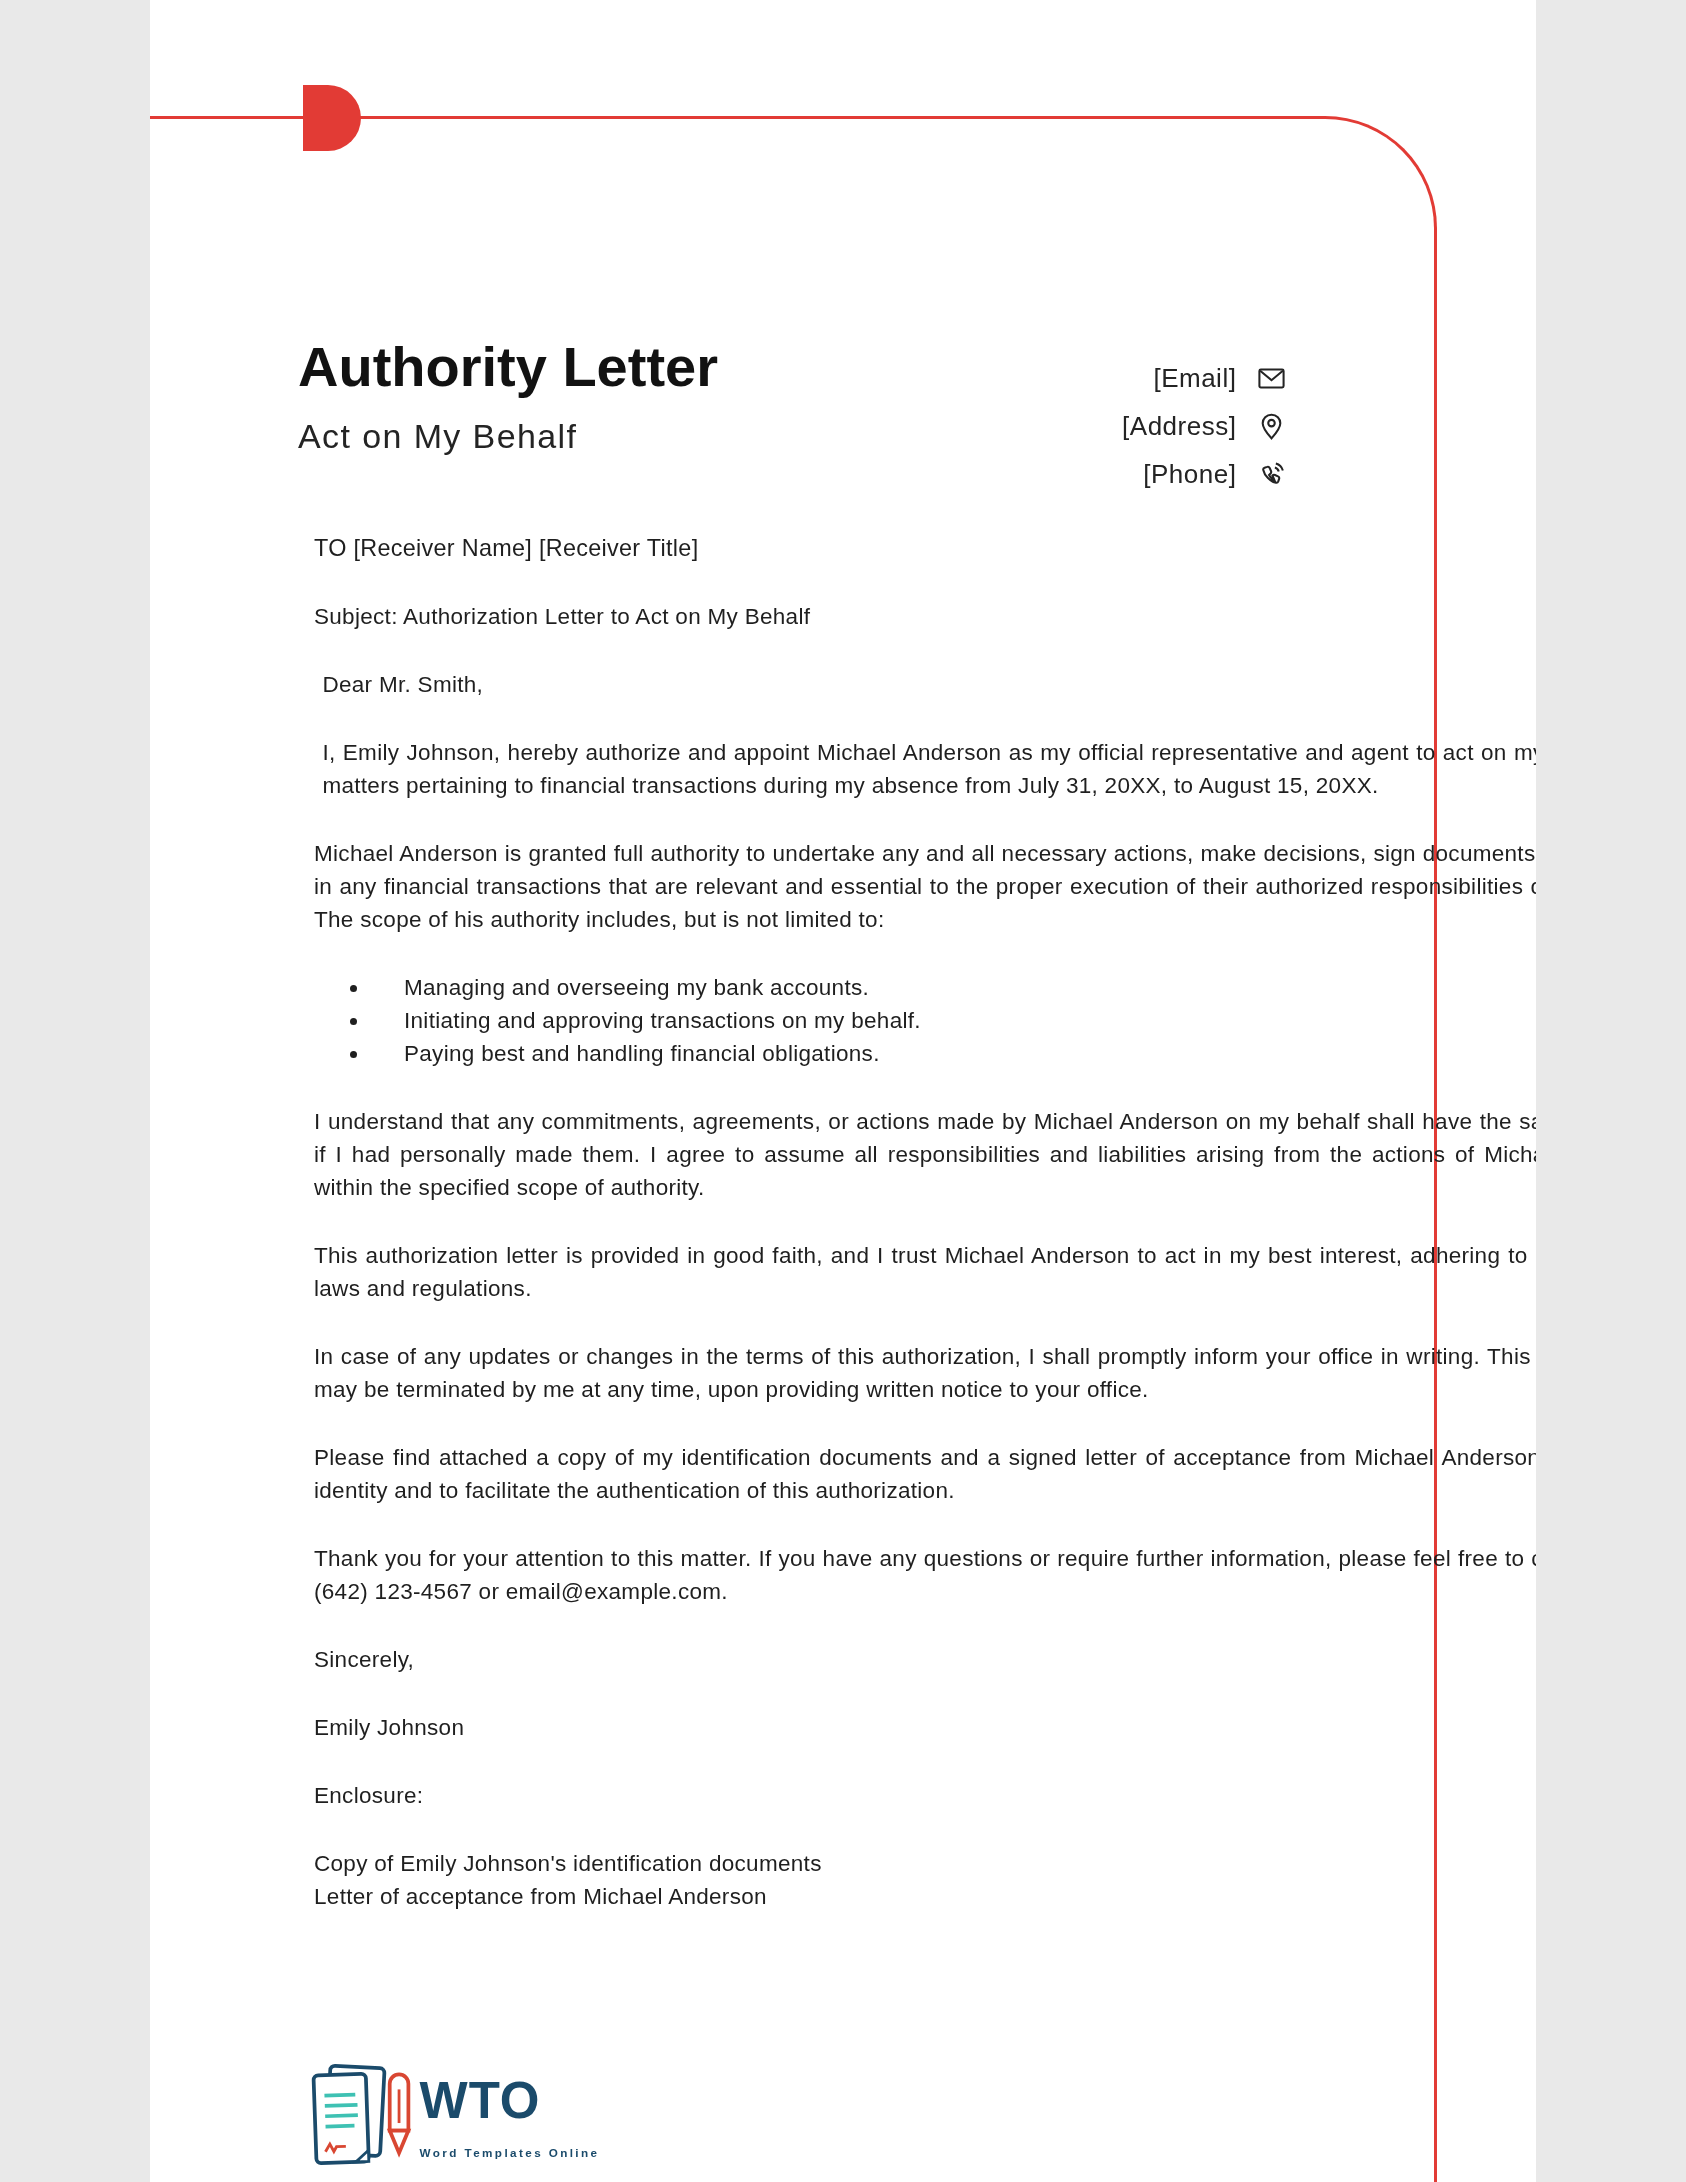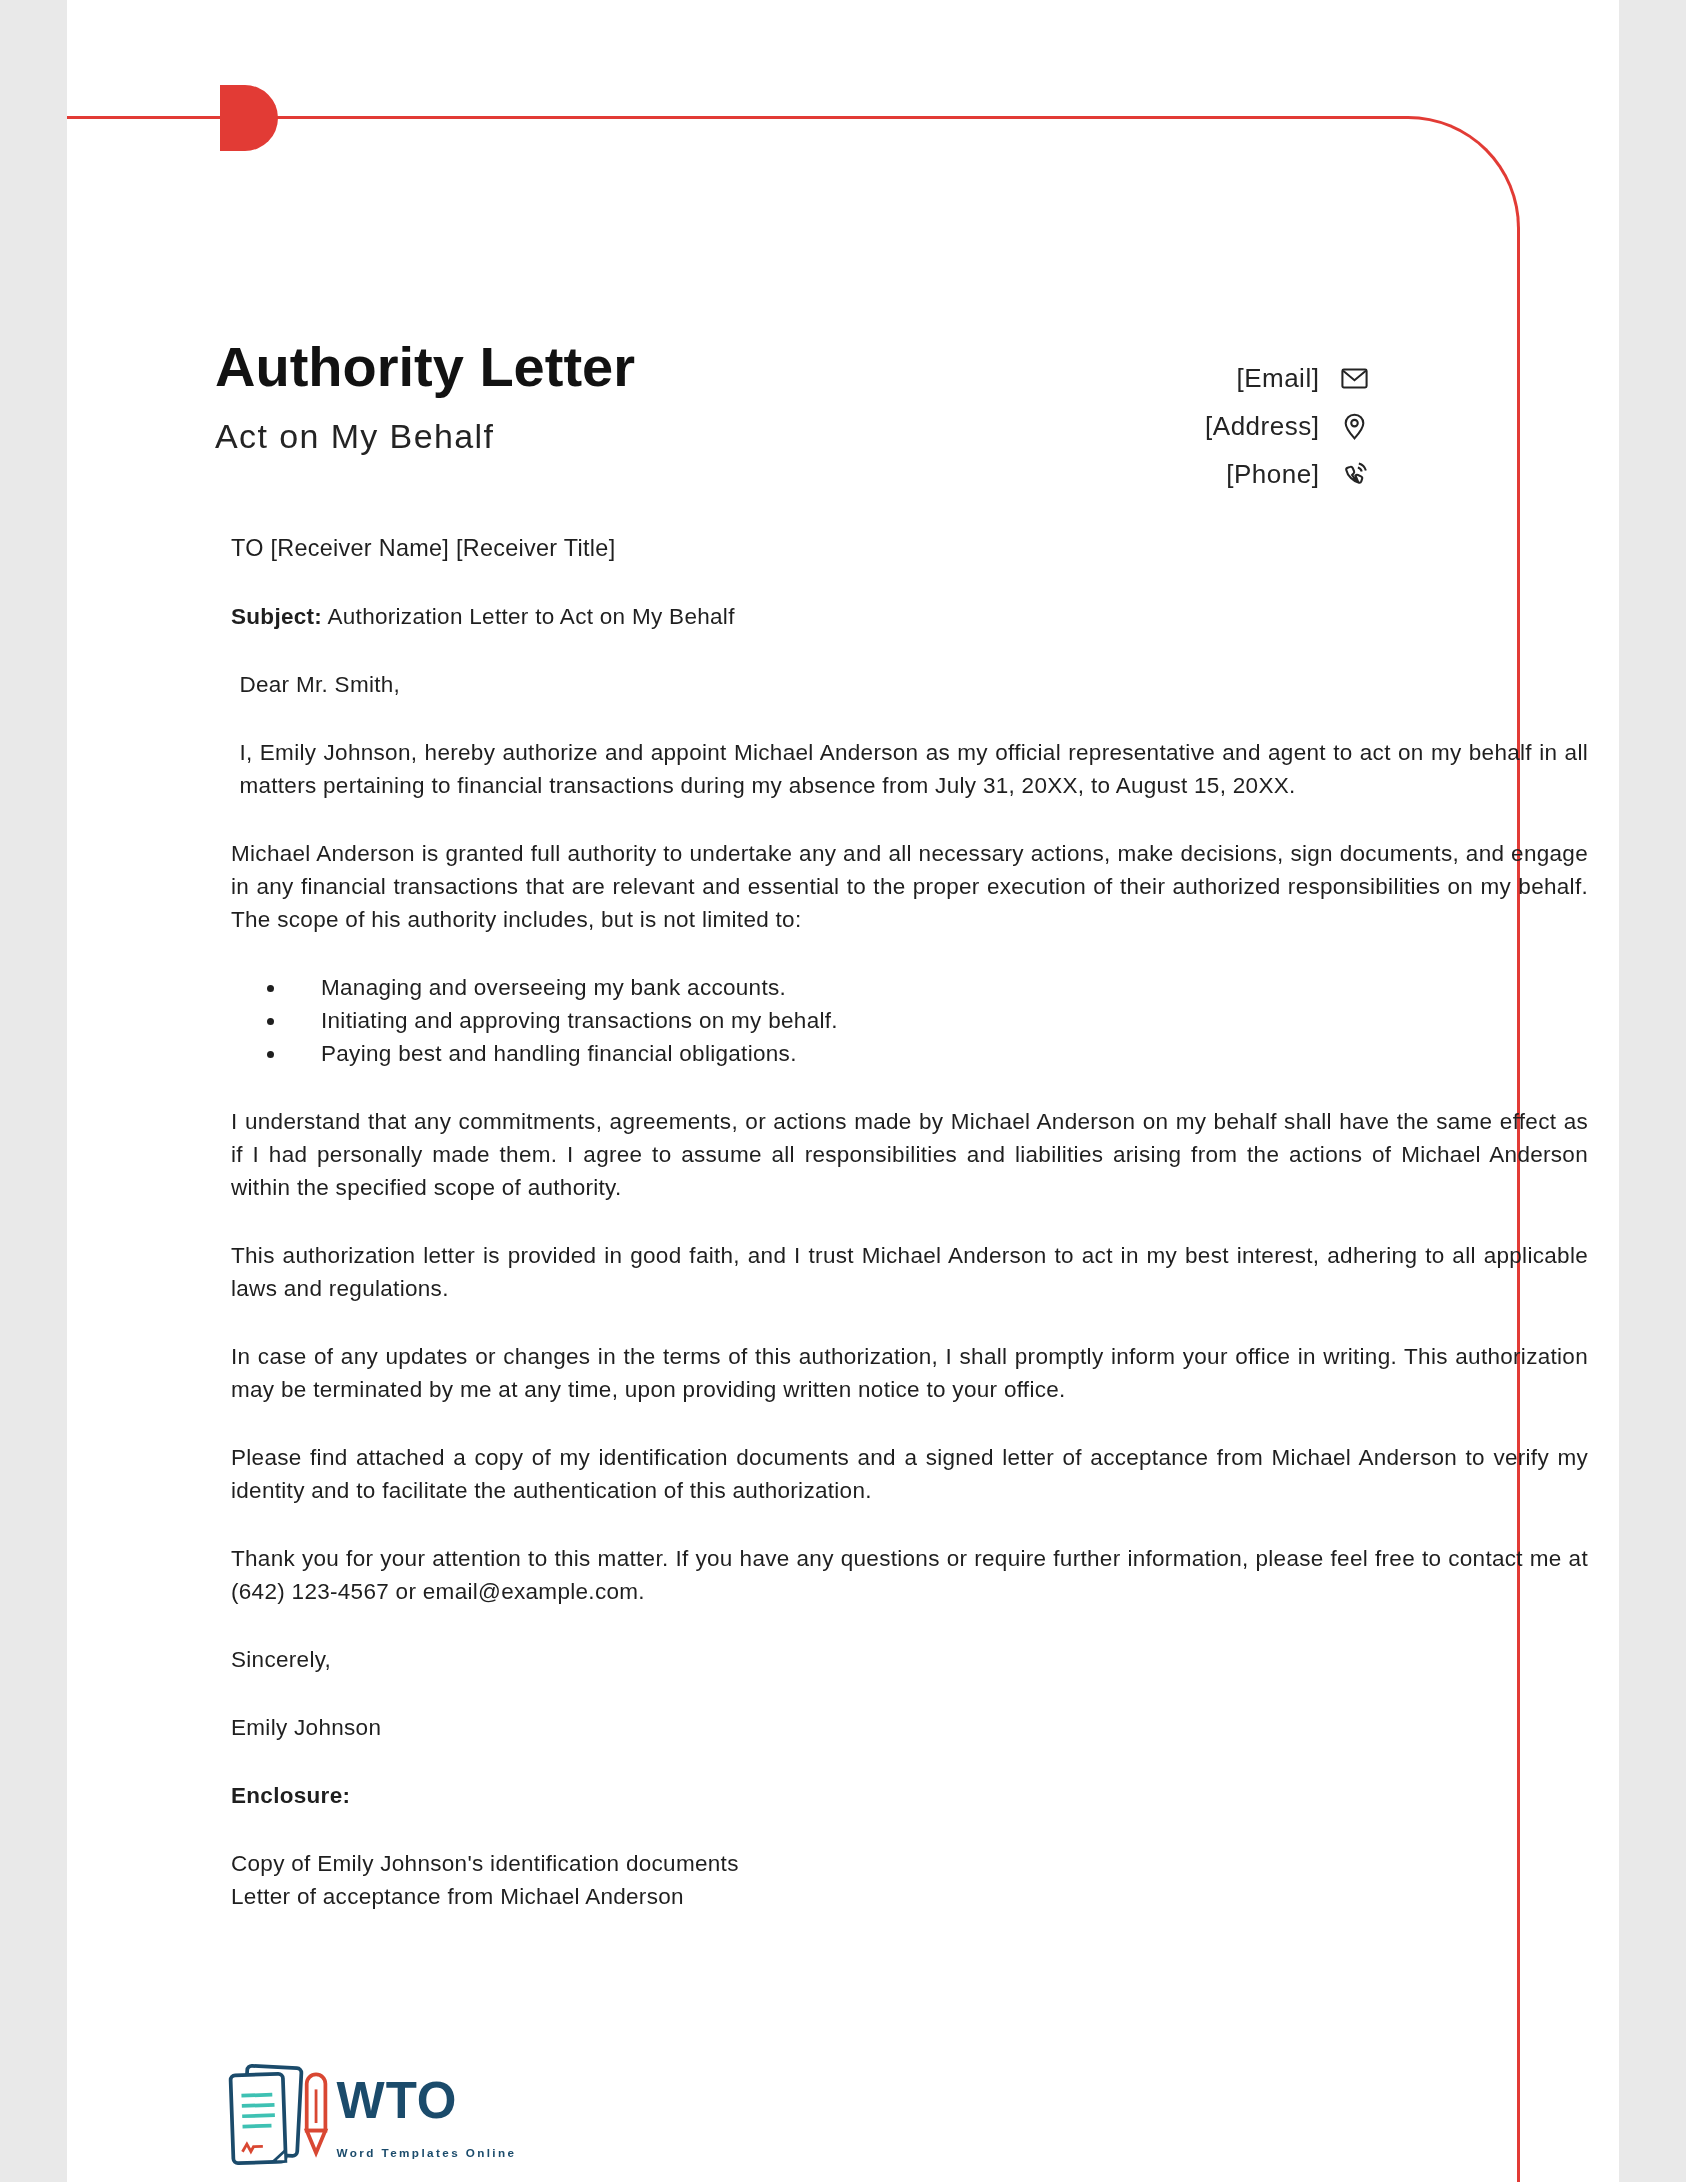--- a/index.html
+++ b/index.html
@@ -1,17 +1,17 @@
 <!DOCTYPE html>
 <html style="font-size:15px"><head>
 <meta charset="utf-8">
 <style>
   html,body{margin:0;padding:0;background:#e9e9e9;}
   .page{
-    position:relative;width:1552px;height:2182px;background:#ffffff;
+    position:relative;width:1386px;height:2182px;background:#ffffff;
     font-family:"Liberation Sans",sans-serif;color:#1f1f1f;overflow:hidden;
     margin:0 auto;
   }
   
   .frame-line{
     position:absolute;top:116px;left:0;right:99px;bottom:-19px;
     border-top:3.7px solid var(--accent);
     border-right:3.7px solid var(--accent);
     border-top-right-radius:112px;
     pointer-events:none;
@@ -42,21 +42,21 @@
   .contact-label{font-size:26px;color:#242424;letter-spacing:0.5px;}
   .contact-icon svg{display:block;width:29px;height:29px;stroke:#242424;fill:none;stroke-width:1.7;}
   
   .letter{
     position:absolute;left:164px;top:532px;width:1357px;
     font-size:22.5px;line-height:33px;letter-spacing:0.3px;color:#1f1f1f;
   }
   .letter p{margin:0 0 35px 0;}
   .letter p.just{text-align:justify;}
   .indent-slight{padding-left:8.4px;}
-  .bold{font-weight:bold;}
+  .bold{font-weight:normal;}
   .to-line{font-size:23.4px;}
   ul.scope-list{
     margin:8px 0 35px 0;padding-left:56px;list-style:disc outside;
   }
   ul.scope-list li{padding-left:34px;margin:0;line-height:33px;}
   .enclosure-list p{margin:0;}
   
   .logo{
     position:absolute;left:150px;top:2061px;display:flex;align-items:flex-start;gap:5.6px;
   }

